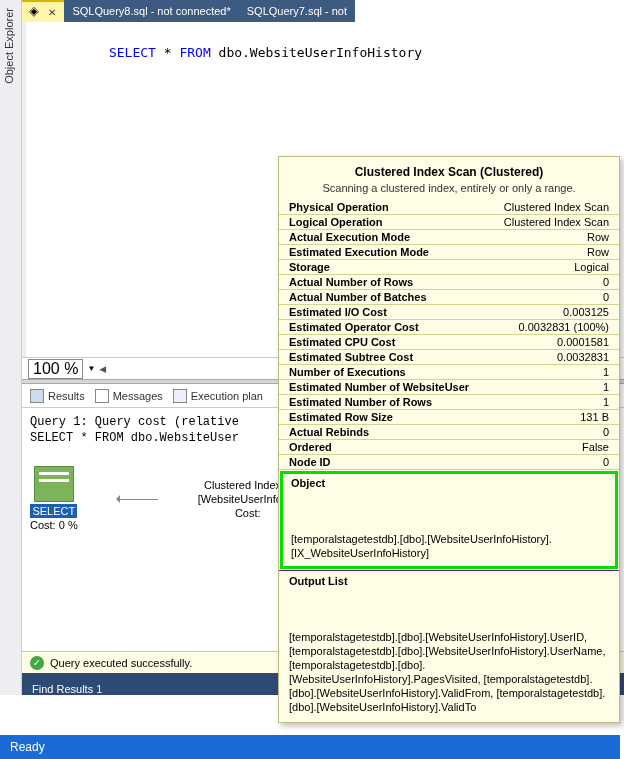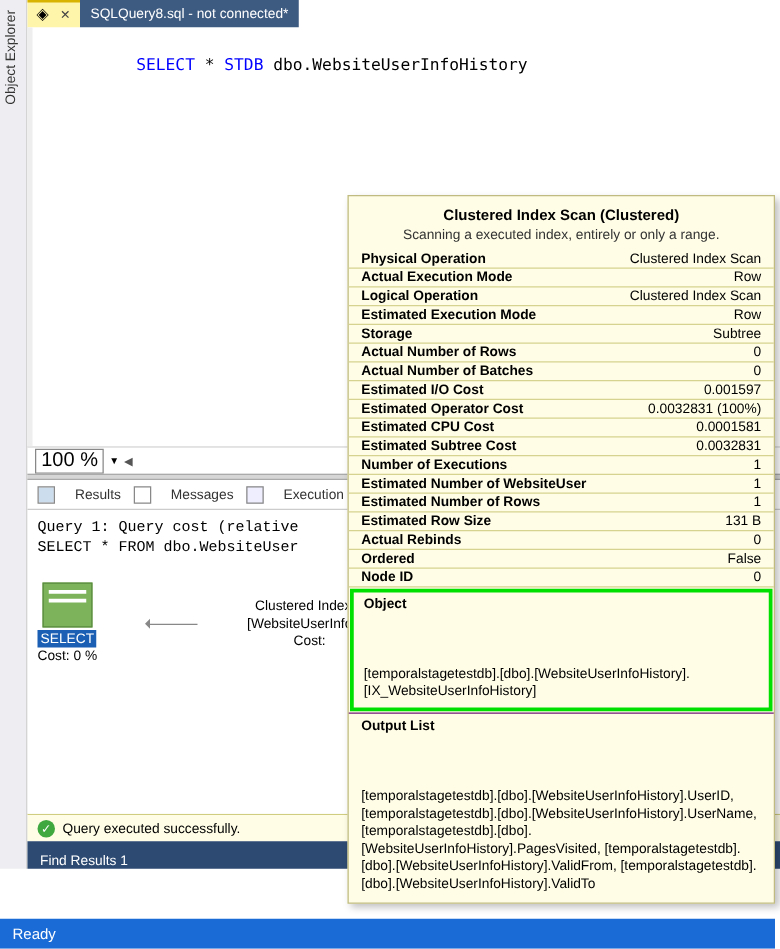--- a/index.html
+++ b/index.html
@@ -20,21 +20,21 @@
   .editor { flex: 0 0 auto; height: 335px; background: #fff; padding: 4px 0 0 0; font-family: Consolas, monospace; font-size: 13px; position:relative; border-left:4px solid #eee; overflow:hidden;}
   .editor-line { padding-left: 36px; line-height: 18px; white-space:pre;}
   .kw-blue { color: #0000ff; }
   .kw-black { color: #000; }
   
   .zoom-bar { height:22px; border-top:1px solid #ccc; display:flex; align-items:center; padding:0 6px; gap:4px; background:#fff;}
   .zoom-sel { border:1px solid #888; font-size:16px; padding:0 4px; background:#fff;}
   .splitter { height:5px; background:#d6d6d6; border-top:1px solid #aaa; border-bottom:1px solid #aaa;}
   
   .result-tabs { height:24px; display:flex; align-items:center; gap:10px; padding:2px 8px; border-bottom:1px solid #ccc; background:#fff;}
-  .rtab { display:flex; align-items:center; gap:16px; font-size:11px; color:#333;}
+  .rtab { display:flex; align-items:center; gap:4px; font-size:11px; color:#333;}
   .rtab.active { background:#fff;}
   .ico { width:14px;height:14px; display:inline-flex; align-items:center; justify-content:center; border:1px solid #888; font-size:8px; background:#f0f0f0;}
   .ico.grid{background:linear-gradient(#cde,#cde);} 
   .ico.msg{background:#fff;} 
   .ico.plan{background:#eef;}
   
   .plan-area { flex:1; background:#fff; padding:6px 8px; font-family:"Courier New",monospace; font-size:12px; color:#000; overflow:hidden; position:relative;}
   .plan-text { line-height:16px; white-space:pre;}
   .plan-diagram { margin-top:20px; display:flex; align-items:center; gap:40px;}
   .op { text-align:center; font-family:"Segoe UI",sans-serif; font-size:11px; line-height:14px;}
@@ -74,25 +74,28 @@
 
 <div class="main">
   <div class="tabs">
     <div class="tab active">
       <span class="pin">▣</span>
       <span class="close-x">✕</span>
     </div>
     <div class="tab inactive" style="max-width:180px">
       <span>SQLQuery8.sql - not connected*</span>
     </div>
+    <div class="tab inactive" style="max-width:130px">
+      <span>SQLQuery7.sql - not</span>
+    </div>
   </div>
 
   <div class="editor">
     <div class="editor-line">
-      <span class="kw-blue">SELECT</span><span> * </span><span class="kw-blue">STDB</span><span class="kw-black"> dbo.WebsiteUserInfoHistory</span>
+      <span class="kw-blue">SELECT</span><span> * </span><span class="kw-blue">FROM</span><span class="kw-black"> dbo.WebsiteUserInfoHistory</span>
     </div>
   </div>
 
   <div class="zoom-bar">
     <span class="zoom-sel">100 %</span>
     <span style="font-size:8px;">▼</span>
     <span style="font-size:9px;color:#555">◀</span>
   </div>
   <div class="splitter"></div>
 
@@ -138,55 +141,55 @@
   </div>
 </div>
 
 <div class="ready-bar">
   <span>Ready</span>
 </div>
 
 <div class="tooltip">
   <div class="tt-head">
     <div class="tt-title">Clustered Index Scan (Clustered)</div>
-    <div class="tt-desc">Scanning a executed index, entirely or only a range.</div>
+    <div class="tt-desc">Scanning a clustered index, entirely or only a range.</div>
   </div>
   <table class="tt-table">
       <tbody id="tt-rows">
         <tr>
           <td>Physical Operation</td>
           <td>Clustered Index Scan</td>
         </tr>
         <tr>
+          <td>Logical Operation</td>
+          <td>Clustered Index Scan</td>
+        </tr>
+        <tr>
           <td>Actual Execution Mode</td>
           <td>Row</td>
         </tr>
         <tr>
-          <td>Logical Operation</td>
-          <td>Clustered Index Scan</td>
-        </tr>
-        <tr>
           <td>Estimated Execution Mode</td>
           <td>Row</td>
         </tr>
         <tr>
           <td>Storage</td>
-          <td>Subtree</td>
+          <td>Logical</td>
         </tr>
         <tr>
           <td>Actual Number of Rows</td>
           <td>0</td>
         </tr>
         <tr>
           <td>Actual Number of Batches</td>
           <td>0</td>
         </tr>
         <tr>
           <td>Estimated I/O Cost</td>
-          <td>0.001597</td>
+          <td>0.003125</td>
         </tr>
         <tr>
           <td>Estimated Operator Cost</td>
           <td>0.0032831 (100%)</td>
         </tr>
         <tr>
           <td>Estimated CPU Cost</td>
           <td>0.0001581</td>
         </tr>
         <tr>

